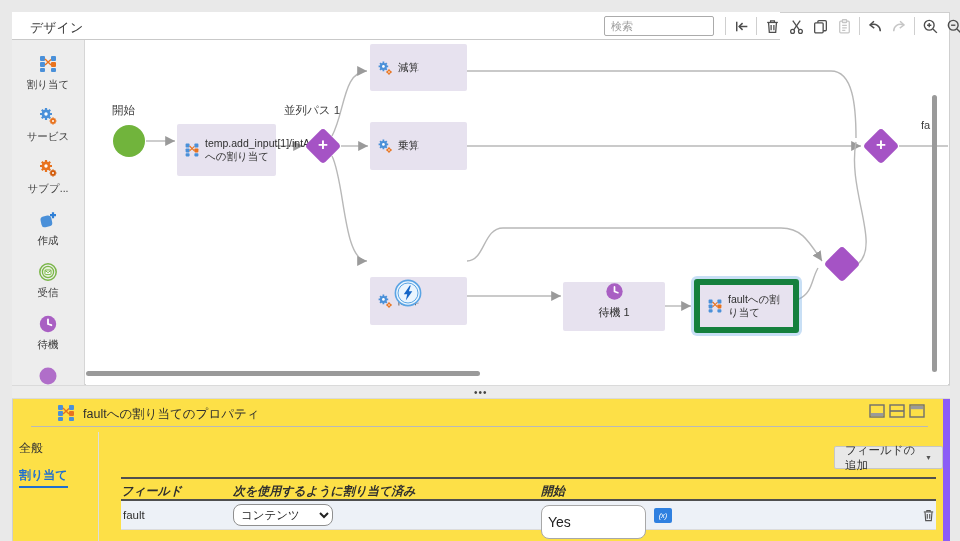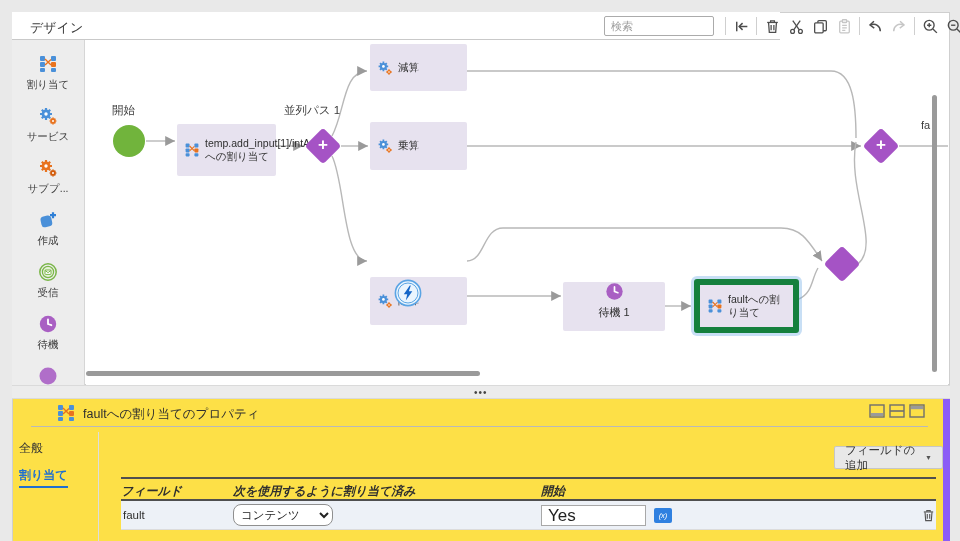--- a/index.html
+++ b/index.html
@@ -54,21 +54,21 @@
   .ptab { position:absolute; left:6px; font-size:12px; cursor:pointer; }
   .ptab.on { color:#1f6fd0; font-weight:700; border-bottom:2px solid #1f6fd0; padding-bottom:2px; }
   .pvsep { position:absolute; left:85px; top:33px; bottom:0; width:1px; background:#ddd; }
   .addfield { position:absolute; left:821px; top:47px; height:23px; padding:0 10px; background:#e8e8e8; border:1px solid #c6c6c6; border-radius:2px; font-size:11.5px; color:#333; display:flex; align-items:center; gap:6px; cursor:pointer; }
   .addfield .caret { font-size:7px; color:#555; }
   .ptable-hdr { position:absolute; left:108px; top:78px; width:815px; height:24px; border-top:2px solid #4f4f4f; border-bottom:2px solid #4f4f4f; }
   .pth { position:absolute; top:4px; font-size:12px; font-weight:700; color:#2f2f2f;font-style:italic; }
   .prow { position:absolute; left:108px; top:102px; width:815px; height:29px; background:#edf1f7; border-bottom:1px solid #dcdcdc; }
   .prow .cell-field { position:absolute; left:2px; top:8px; font-size:11.5px; color:#2f2f2f; }
   .prow select { position:absolute; left:112px; top:3px; width:100px; height:22px; font-size:11.5px; border:1px solid #8f8f8f; border-radius:8px; background:#fff; color:#222; padding:0 3px; }
-  .prow input { position:absolute; left:420px; top:4px; width:105px; height:21px; font-size:17px; border:1px solid #a8a8a8; border-radius:0; padding:0 6px; color:#222; }
+  .prow input { position:absolute; left:420px; top:4px; width:105px; height:34px; font-size:14px; border:1px solid #a8a8a8; border-radius:8px; padding:0 6px; color:#222; }
   .fx-badge { position:absolute; left:533px; top:7px; width:18px; height:15px; background:#2f80e0; border-radius:2px; color:#fff; font-size:7.5px; font-style:italic; display:flex; align-items:center; justify-content:center; cursor:pointer; }
   .row-trash { position:absolute; left:800px; top:6px; cursor:pointer; display:flex; }
 </style>
 </head>
 <body>
 
 <div id="app">
   <div class="card"></div>
 
   <div class="hdr">

